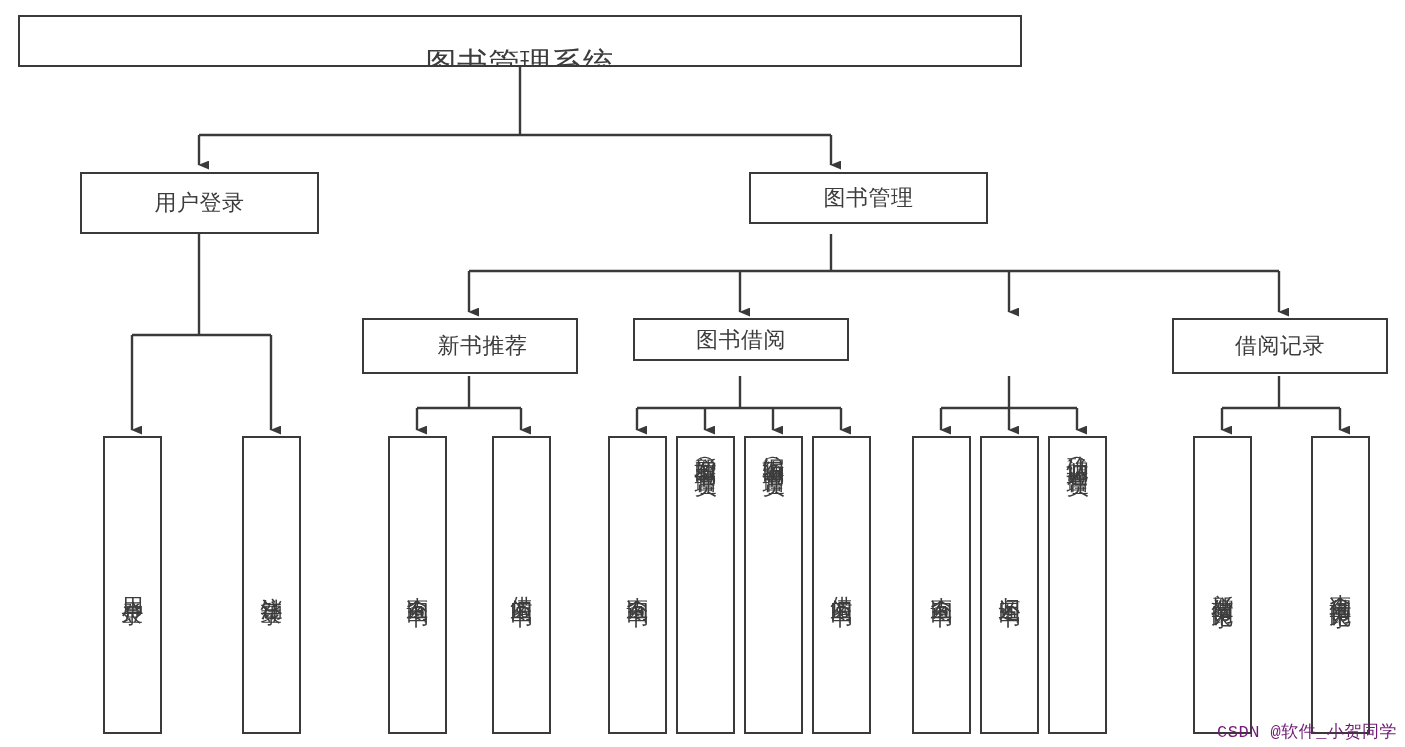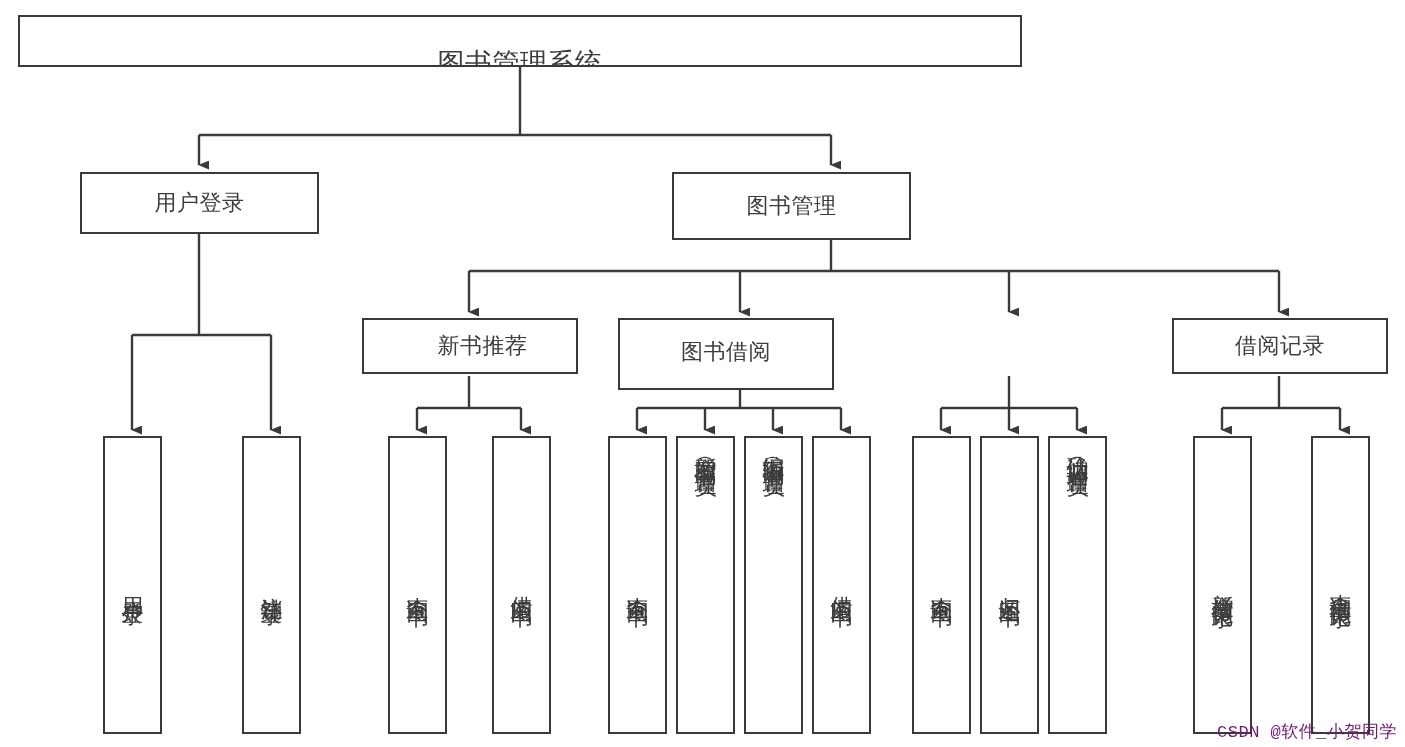--- a/index.html
+++ b/index.html
@@ -45,21 +45,21 @@
     color: #3c3c3c;
     text-align: center;
     line-height: 1.18;
     letter-spacing: 0.5px;
     white-space: nowrap;
   }
   .node.horizontal .node-label {
     font-size: 22px;
   }
   .node.root .node-label {
-    font-size: 27px;
+    font-size: 31px;
     margin-top: 44px;
   }
   .node.vertical {
     align-items: flex-start;
     justify-content: center;
     padding-top: 0;
   }
   .node.vertical .node-label {
     writing-mode: vertical-rl;
     text-orientation: upright;
@@ -139,28 +139,28 @@
     </g>
   </svg>
 
   <div class="node root horizontal" style="left:18px; top:15px; width:1004px; height:52px;">
     <span class="node-label">图书管理系统</span>
   </div>
 
   <div class="node horizontal" style="left:80px; top:172px; width:239px; height:62px;">
     <span class="node-label">用户登录</span>
   </div>
-  <div class="node horizontal" style="left:672px; top:172px; width:239px; height:68px;">
+  <div class="node horizontal" style="left:749px; top:172px; width:239px; height:52px;">
     <span class="node-label">图书管理</span>
   </div>
 
   <div class="node horizontal" style="left:362px; top:318px; width:216px; height:56px;padding-left:25px;">
     <span class="node-label">新书推荐</span>
   </div>
-  <div class="node horizontal" style="left:618px; top:318px; width:216px; height:72px;font-family:Liberation Mono, monospace;">
+  <div class="node horizontal" style="left:633px; top:318px; width:216px; height:43px;">
     <span class="node-label">图书借阅</span>
   </div>
   <div class="node horizontal" style="left:1172px; top:318px; width:216px; height:56px;align-items:center;">
     <span class="node-label">借阅记录</span>
   </div>
 
   <div class="node vertical v-center" style="left:103px; top:436px; width:59px; height:298px;">
     <span class="node-label">用户登录</span>
   </div>
   <div class="node vertical v-center" style="left:242px; top:436px; width:59px; height:298px;">

